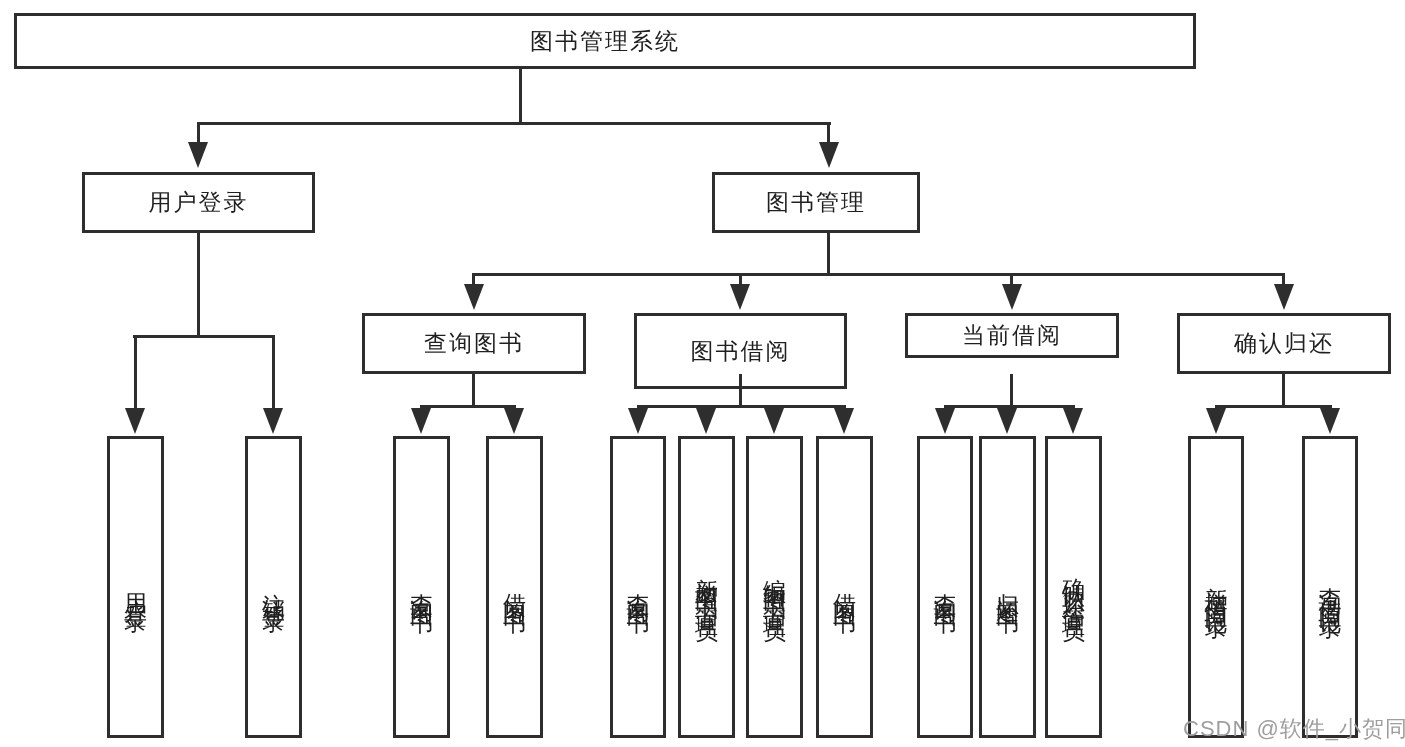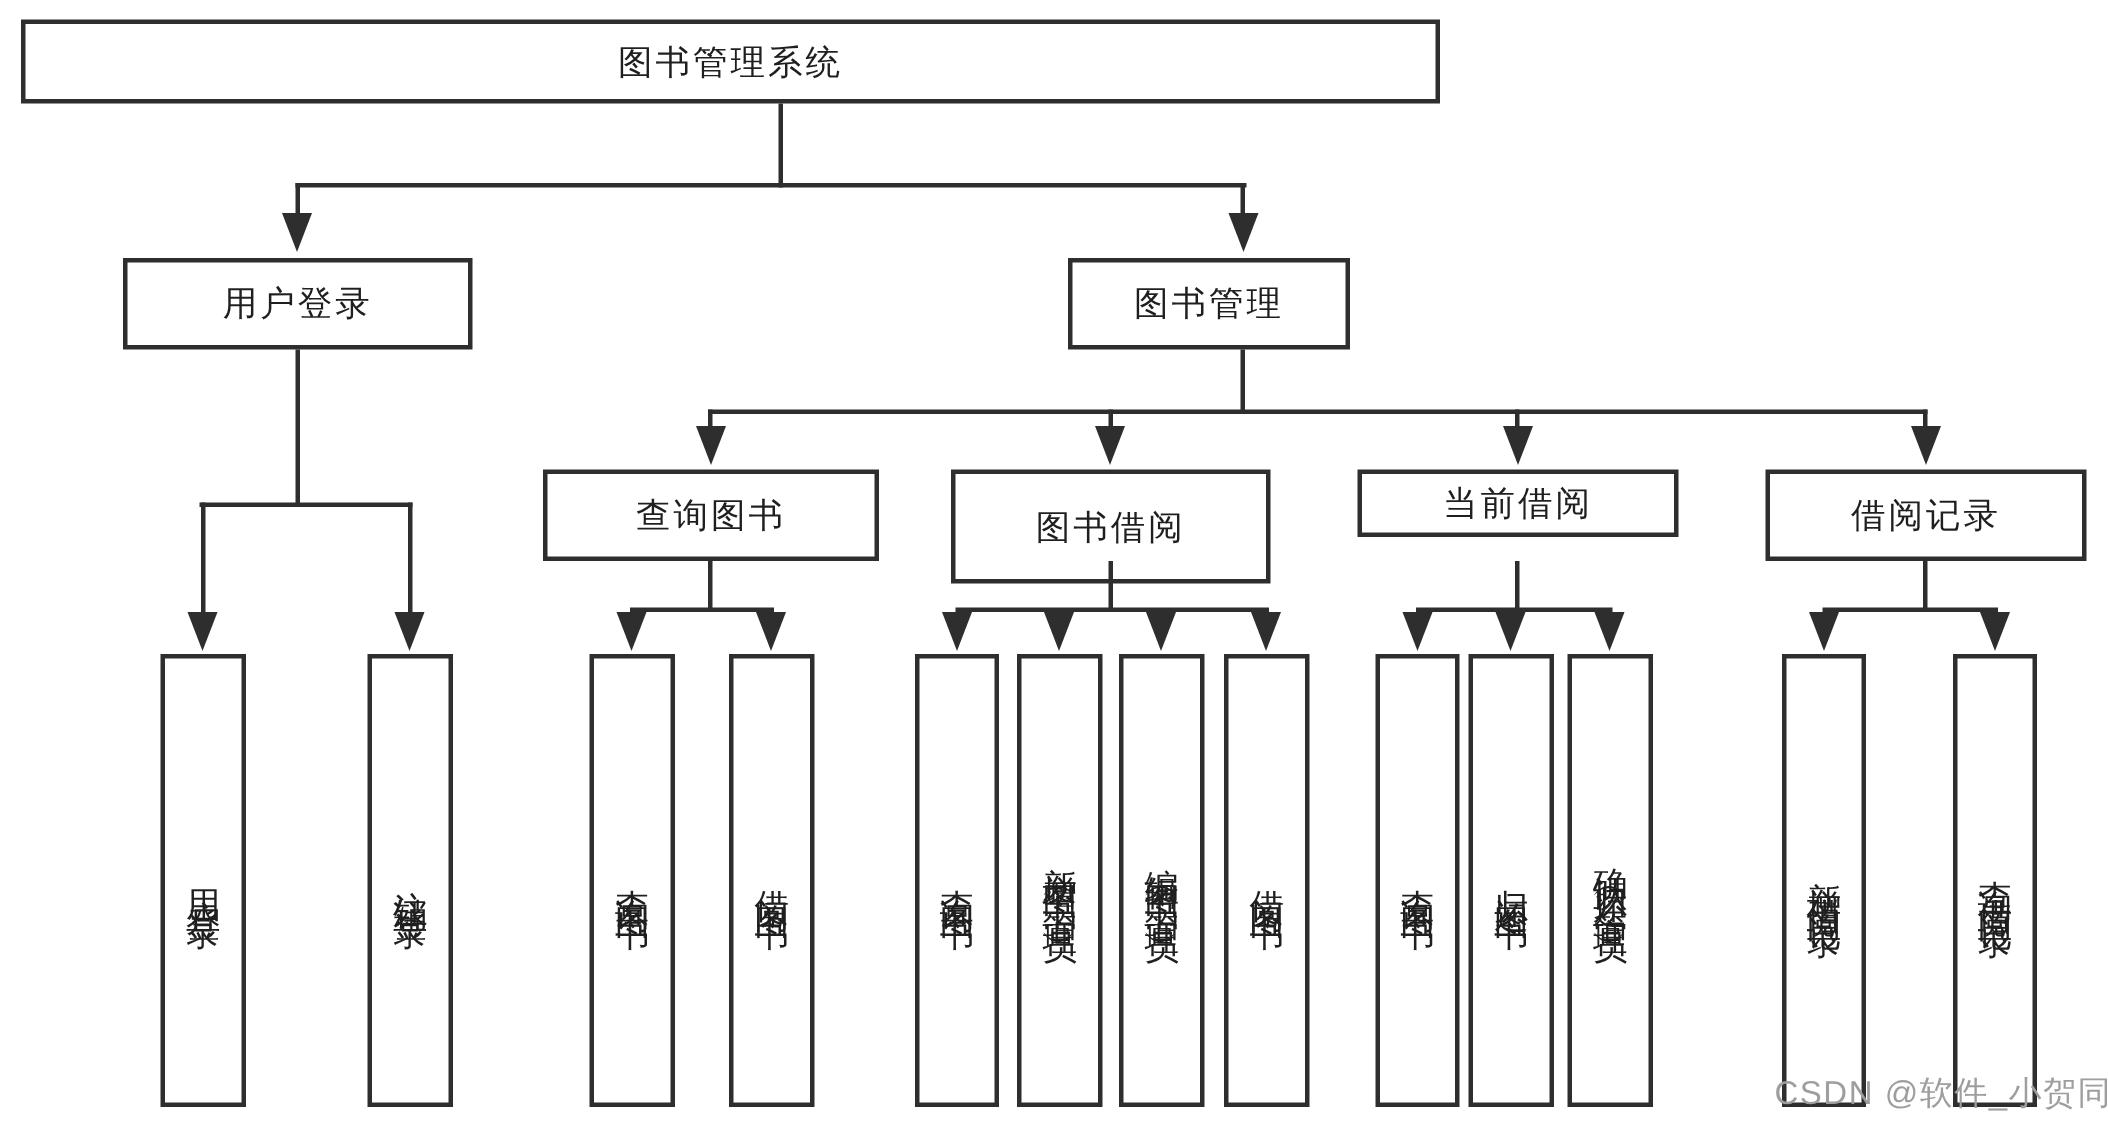--- a/index.html
+++ b/index.html
@@ -39,35 +39,35 @@
   .watermark{
     position:absolute;left:1183px;top:714px;font-size:22px;
     color:var(--watermark);letter-spacing:1px;white-space:nowrap;z-index:5;
   }
 </style>
 </head>
 <body>
 
 <div class="canvas">
 
-  <div class="box" style="left:14px;top:13px;width:946px;height:56px;">
+  <div class="box" style="left:14px;top:13px;width:1182px;height:56px;">
     <span>图书管理系统</span>
   </div>
 
   <div class="vl" style="left:519px;top:69px;height:56px;"></div>
   <div class="hl" style="left:197px;top:122px;width:634px;"></div>
   <div class="vl" style="left:197px;top:122px;height:24px;"></div>
   <div class="arrow" style="left:188px;top:142px;"></div>
   <div class="vl" style="left:827px;top:122px;height:24px;"></div>
   <div class="arrow" style="left:819px;top:142px;"></div>
 
   <div class="box" style="left:82px;top:172px;width:233px;height:61px;">
     <span>用户登录</span>
   </div>
-  <div class="box" style="left:712px;top:172px;width:188px;height:61px;">
+  <div class="box" style="left:712px;top:172px;width:208px;height:61px;">
     <span>图书管理</span>
   </div>
 
   <div class="vl" style="left:197px;top:233px;height:105px;"></div>
   <div class="hl" style="left:133px;top:335px;width:142px;"></div>
   <div class="vl" style="left:134px;top:335px;height:75px;"></div>
   <div class="arrow" style="left:125px;top:408px;"></div>
   <div class="vl" style="left:272px;top:335px;height:75px;"></div>
   <div class="arrow" style="left:263px;top:408px;"></div>
 
@@ -85,21 +85,21 @@
   <div class="box" style="left:362px;top:313px;width:224px;height:61px;">
     <span>查询图书</span>
   </div>
   <div class="box" style="left:634px;top:313px;width:213px;height:76px;">
     <span>图书借阅</span>
   </div>
   <div class="box" style="left:905px;top:313px;width:214px;height:45px;">
     <span>当前借阅</span>
   </div>
   <div class="box" style="left:1177px;top:313px;width:214px;height:61px;">
-    <span>借阅记录</span>
+    <span>确认归还</span>
   </div>
 
   <div class="vl" style="left:472px;top:374px;height:34px;"></div>
   <div class="hl" style="left:420px;top:405px;width:96px;"></div>
   <div class="arrow" style="left:411px;top:408px;"></div>
   <div class="arrow" style="left:504px;top:408px;"></div>
 
   <div class="vl" style="left:739px;top:374px;height:34px;"></div>
   <div class="hl" style="left:637px;top:405px;width:209px;"></div>
   <div class="arrow" style="left:628px;top:408px;"></div>

